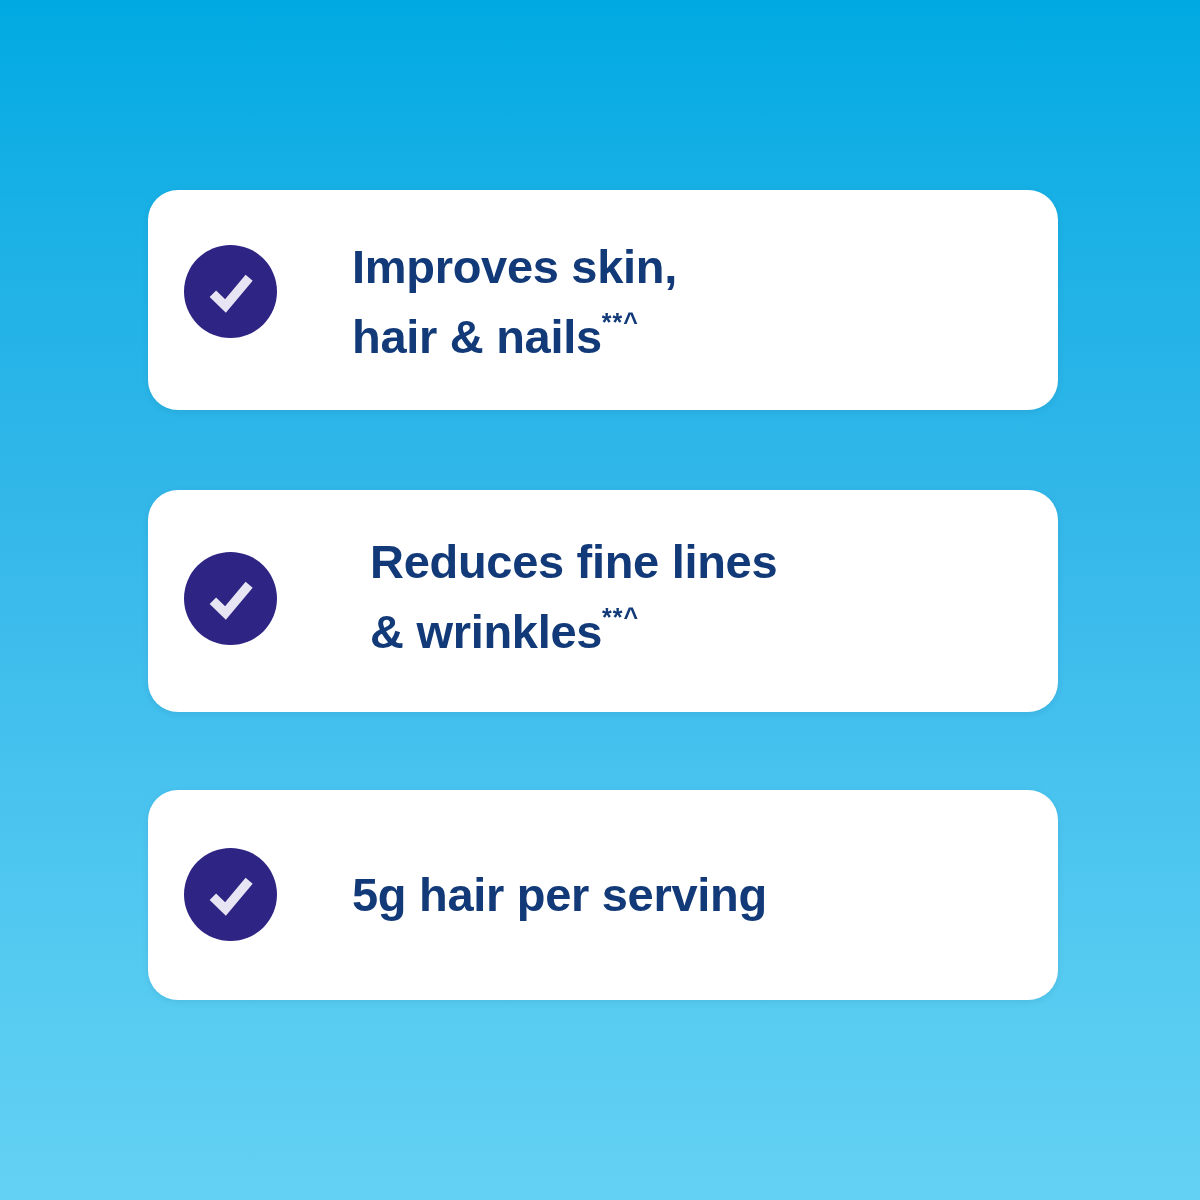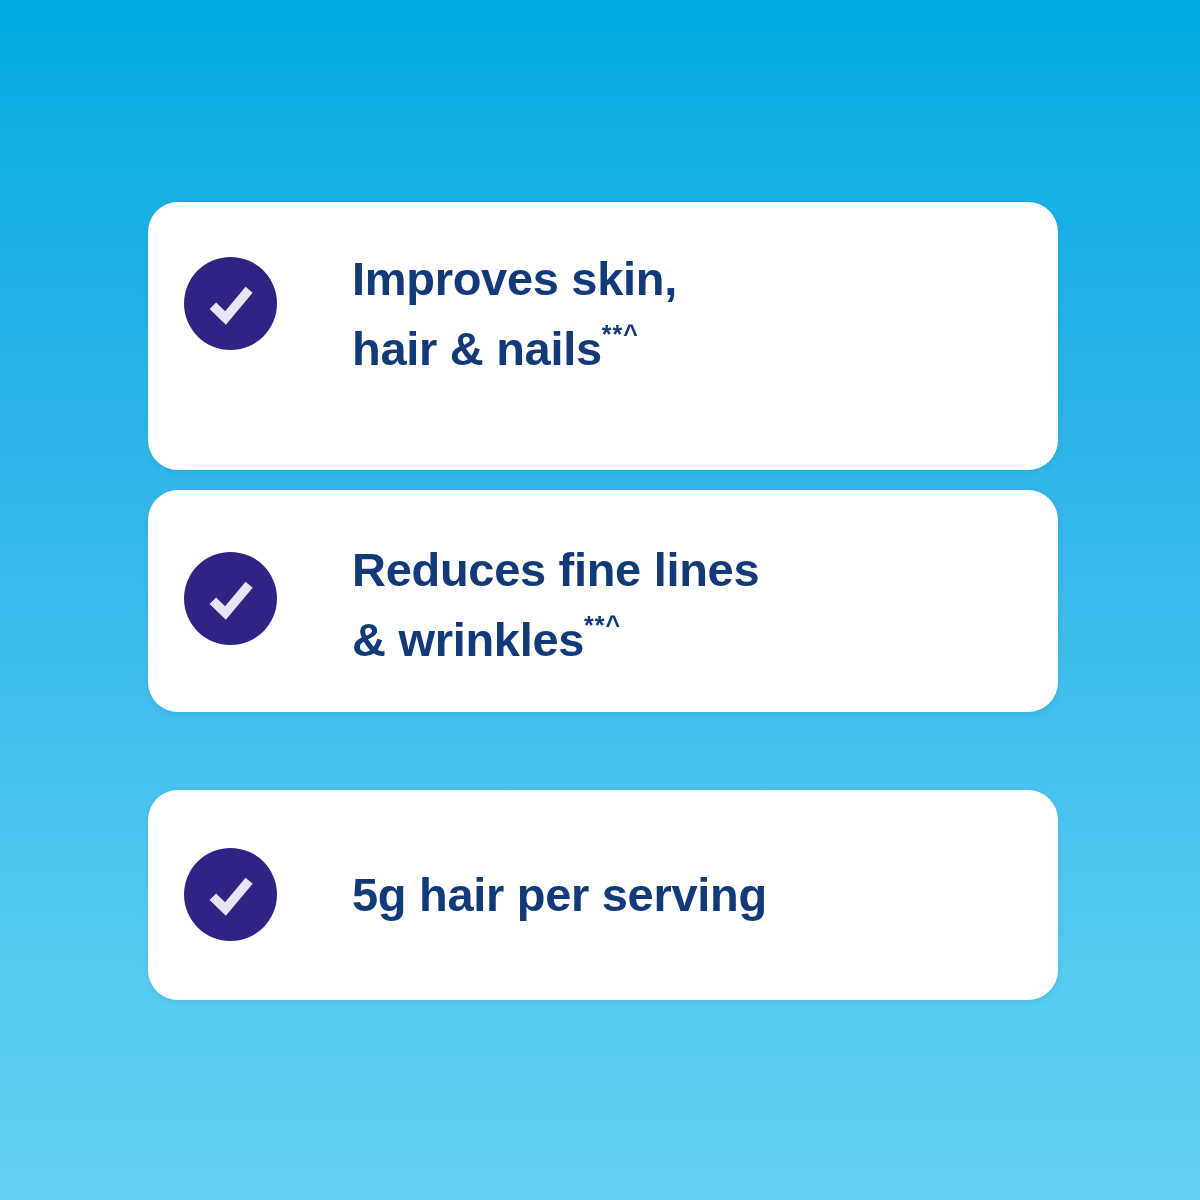--- a/index.html
+++ b/index.html
@@ -40,21 +40,21 @@
     left: 0;
     width: 910px;
     background: #ffffff;
     border-radius: 30px;
     box-shadow: 0 2px 6px rgba(0, 60, 100, 0.10);
     box-sizing: border-box;
     display: flex;
     align-items: center;
   }
 
-  .benefit-card.card-1 { top: 12px;   height: 268px; }
+  .benefit-card.card-1 { top: 0px;   height: 220px; }
   .benefit-card.card-2 { top: 300px; height: 222px; }
   .benefit-card.card-3 { top: 600px; height: 210px; }
 
   .check-badge {
     position: absolute;
     left: 36px;
     width: 93px;
     height: 93px;
     border-radius: 50%;
     background: #2e2483;
@@ -85,21 +85,21 @@
     left: 204px;
     right: 24px;
     color: #123a78;
     font-size: 47px;
     line-height: 70px;
     font-weight: bold;
     letter-spacing: -0.3px;
     white-space: pre-line;
   }
   .benefit-card.card-1 .benefit-text { top: 42px; }
-  .benefit-card.card-2 .benefit-text { top: 45px; }
+  .benefit-card.card-2 .benefit-text { top: 37px; margin-left: 18px; }
   .benefit-card.card-3 .benefit-text { top: 70px; }
 
   .benefit-text .sup {
     font-size: 25px;
     font-weight: bold;
     vertical-align: 22px;
     letter-spacing: 1px;
     line-height: 0;
   }
 </style>

